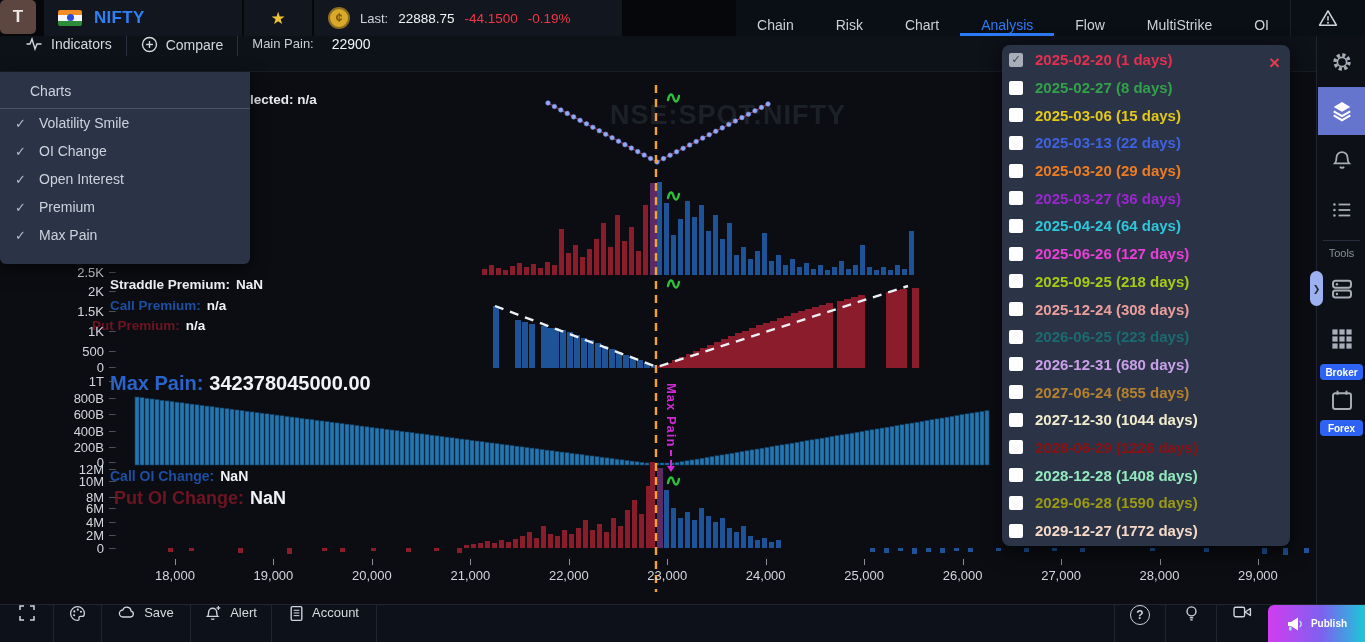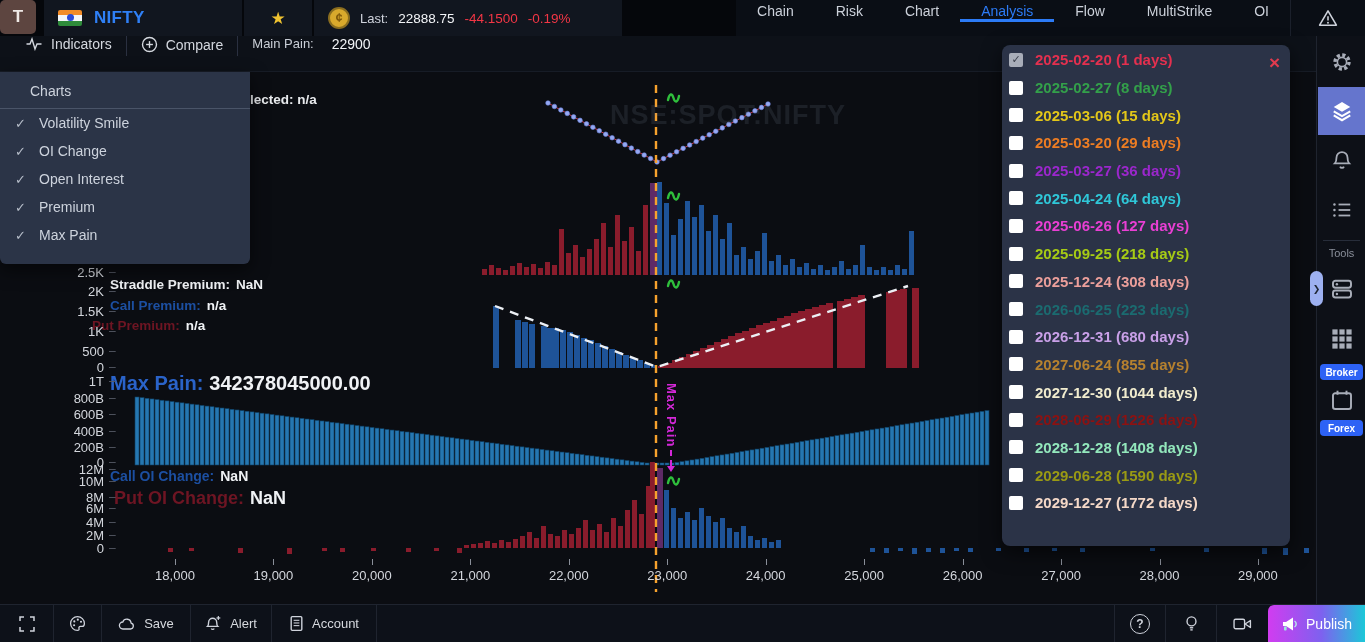--- a/index.html
+++ b/index.html
@@ -17,21 +17,21 @@
   .f2 u{position:absolute;left:50%;top:50%;width:7px;height:7px;margin:-3.5px 0 0 -3.5px;border-radius:50%;background:#2a4bd7;}
   .sym{color:#2f80f6;font-size:17px;font-weight:bold;letter-spacing:.3px;}
   .starcell{width:40px;justify-content:center;}
   .star{color:#f0c330;font-size:17px;}
   .pricecell{width:280px;gap:10px;}
   .coin{width:18px;height:18px;border-radius:50%;background:#d9a92c;border:2px solid #8a6d1f;color:#7a5408;
     font-size:12px;font-weight:bold;display:flex;align-items:center;justify-content:center;}
   .lastlbl{color:#cfd3dc;font-size:13px;}
   .lastval{color:#f2f4f7;font-size:13.5px;}
   .chg{color:#f23645;font-size:13.5px;}
-  .topnav{margin-left:auto;display:flex;align-items:flex-start;background:#0a0e15;}
+  .topnav{margin-left:auto;display:flex;align-items:flex-end;background:#0a0e15;}
   .navitem{display:flex;align-items:center;padding:0 21px;color:#ccd1da;font-size:14px;cursor:pointer;border-bottom:3px solid transparent;border-top:3px solid transparent;}
   .navitem.active{color:#2c7bf6;border-bottom-color:#2c7bf6;}
   .warncell{width:46px;justify-content:center;background:#0a0e15;border-left:1px solid #1b202b;margin-right:0;}
   
   .toolbar2{position:absolute;left:0;top:36px;width:1365px;height:36px;background:#0d1118;border-bottom:1px solid #171c26;
     display:flex;align-items:flex-start;padding-left:26px;box-sizing:border-box;}
   .tb-item{display:flex;align-items:center;gap:8px;color:#d4d8df;font-size:14px;cursor:pointer;}
   .tb-div{width:1px;height:20px;background:#2a3040;margin:0 14px;}
   .mp-label{color:#c9ced6;font-size:13px;}
   .mp-value{color:#f2f4f7;font-size:14px;margin-left:18px;}
@@ -79,27 +79,27 @@
   .rb-active{position:absolute;left:1px;width:48px;height:48px;background:#6575cd;display:flex;align-items:center;justify-content:center;cursor:pointer;}
   .rb-divider{position:absolute;left:6px;width:37px;height:1px;background:#272d3a;}
   .rb-tools{position:absolute;left:0;width:49px;text-align:center;color:#8a8f9a;font-size:11px;}
   .rb-badge{position:absolute;left:3px;width:43px;height:16px;background:#2d62f5;color:#fff;font-size:10px;font-weight:bold;
     border-radius:4px;display:flex;align-items:center;justify-content:center;cursor:pointer;}
   .handle{position:absolute;left:1310px;top:271px;width:13px;height:35px;background:#9db0f0;border-radius:7px;z-index:7;
     display:flex;align-items:center;justify-content:center;color:#1f2633;font-size:9px;cursor:pointer;}
   
   .footer{position:absolute;left:0;top:604px;width:1365px;height:38px;background:#0d1119;border-top:1px solid #1f242f;
     display:flex;align-items:stretch;box-sizing:border-box;}
-  .ft-btn{display:flex;align-items:center;justify-content:center;gap:8px;color:#d6d9de;font-size:13px;cursor:pointer;
+  .ft-btn{display:flex;align-items:flex-start;justify-content:center;gap:8px;color:#d6d9de;font-size:13px;cursor:pointer;
     border-right:1px solid #1f242f;}
   .ft-right{margin-left:auto;display:flex;align-items:stretch;}
   .ft-right .ft-btn{border-right:none;border-left:1px solid #1f242f;}
   .publish{width:97px;display:flex;align-items:center;justify-content:center;gap:7px;cursor:pointer;
     background:linear-gradient(90deg,#d13cf0 0%,#7e61ef 55%,#1cc8d8 100%);border-radius:6px 0 0 0;}
-  .publish span{color:#fff;font-size:14px;font-weight:normal;}
+  .publish span{color:#fff;font-size:10px;font-weight:bold;}
   .helpcircle{width:18px;height:18px;border:1.5px solid #cfd3dc;border-radius:50%;color:#cfd3dc;font-size:12px;font-weight:bold;
     display:flex;align-items:center;justify-content:center;}
   svg{display:block;}
 </style>
 </head>
 <body>
 
 <div id="app">
 
   <header class="topbar">
@@ -747,20 +747,24 @@
         <div class="exp-row">
           <div class="exp-box"></div>
           <div class="exp-label" style="color: rgb(51, 160, 74);"><span>2025-02-27</span><span>&nbsp;</span><span>(8 days)</span></div>
         </div>
         <div class="exp-row">
           <div class="exp-box"></div>
           <div class="exp-label" style="color: rgb(227, 199, 25);"><span>2025-03-06</span><span>&nbsp;</span><span>(15 days)</span></div>
         </div>
         <div class="exp-row">
           <div class="exp-box"></div>
+          <div class="exp-label" style="color: rgb(63, 98, 224);"><span>2025-03-13</span><span>&nbsp;</span><span>(22 days)</span></div>
+        </div>
+        <div class="exp-row">
+          <div class="exp-box"></div>
           <div class="exp-label" style="color: rgb(237, 125, 35);"><span>2025-03-20</span><span>&nbsp;</span><span>(29 days)</span></div>
         </div>
         <div class="exp-row">
           <div class="exp-box"></div>
           <div class="exp-label" style="color: rgb(155, 39, 204);"><span>2025-03-27</span><span>&nbsp;</span><span>(36 days)</span></div>
         </div>
         <div class="exp-row">
           <div class="exp-box"></div>
           <div class="exp-label" style="color: rgb(47, 199, 216);"><span>2025-04-24</span><span>&nbsp;</span><span>(64 days)</span></div>
         </div>

